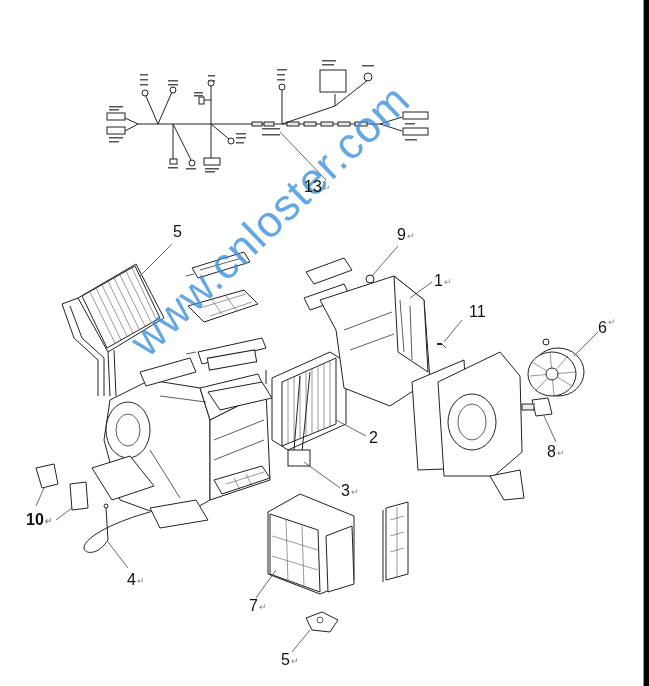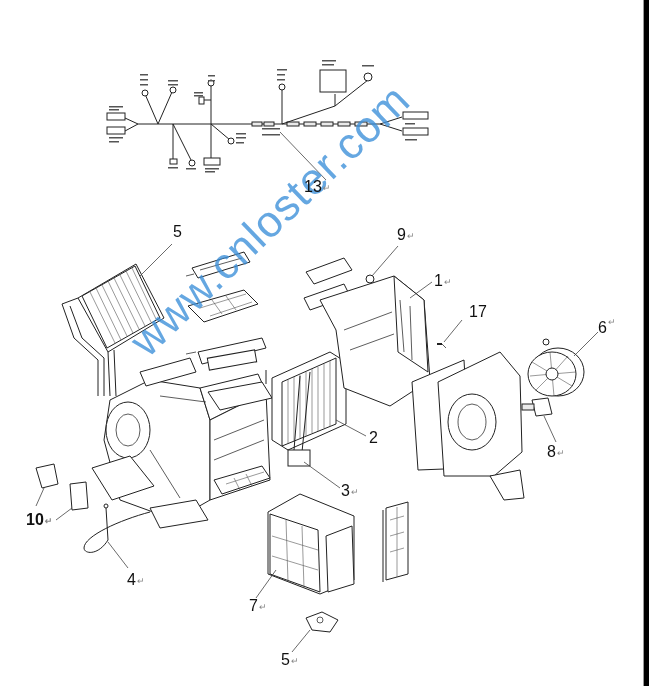--- a/index.html
+++ b/index.html
@@ -294,17 +294,17 @@
     <div class="callout" style="left: 369px; top: 430px;"><span>2</span></div>
     <div class="callout" style="left: 341px; top: 483px;"><span>3</span><span class="ret">↵</span></div>
     <div class="callout" style="left: 127px; top: 572px;"><span>4</span><span class="ret">↵</span></div>
     <div class="callout" style="left: 173px; top: 224px;"><span>5</span></div>
     <div class="callout" style="left: 598px; top: 314px;"><span>6</span><span class="ret up">↵</span></div>
     <div class="callout" style="left: 249px; top: 598px;"><span>7</span><span class="ret">↵</span></div>
     <div class="callout" style="left: 547px; top: 444px;"><span>8</span><span class="ret">↵</span></div>
     <div class="callout" style="left: 397px; top: 227px;"><span>9</span><span class="ret">↵</span></div>
     <div class="callout" style="left: 26px; top: 512px; font-weight: bold;"><span>10</span><span class="ret">↵</span></div>
     <div class="callout" style="left: 281px; top: 652px;"><span>5</span><span class="ret">↵</span></div>
-    <div class="callout" style="left: 469px; top: 304px;"><span>17</span></div>
+    <div class="callout" style="left: 469px; top: 304px;"><span>11</span></div>
     <div class="callout" style="left: 304px; top: 179px; text-align: center;"><span>13</span><span class="ret">↵</span></div>
   </div>
 
 <div class="frame-edge"></div>
 
 </body></html>

